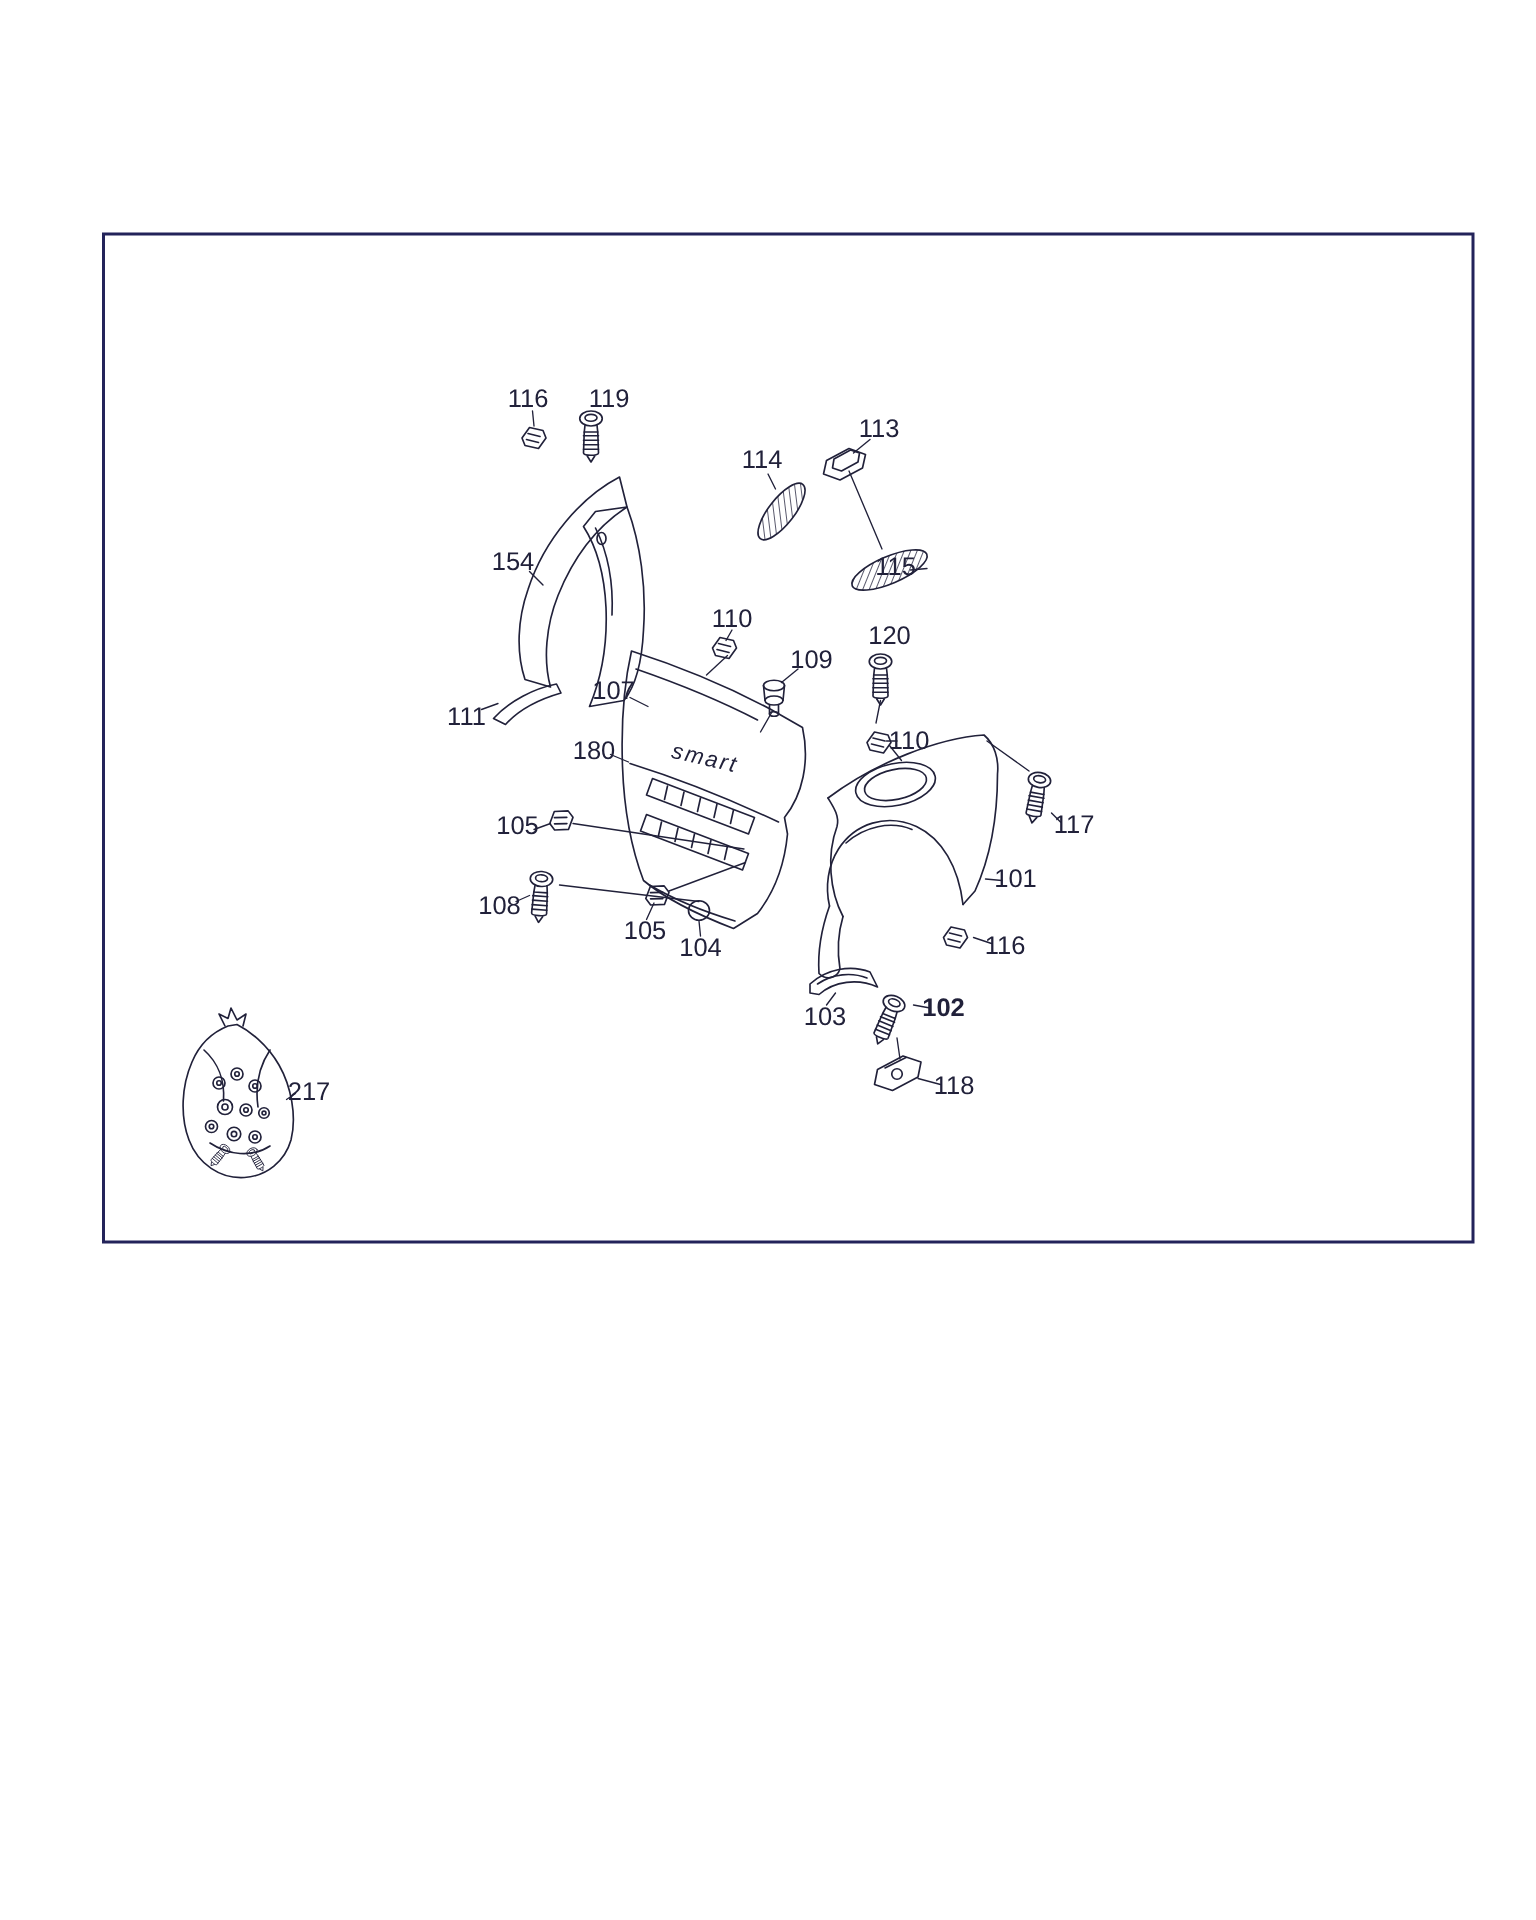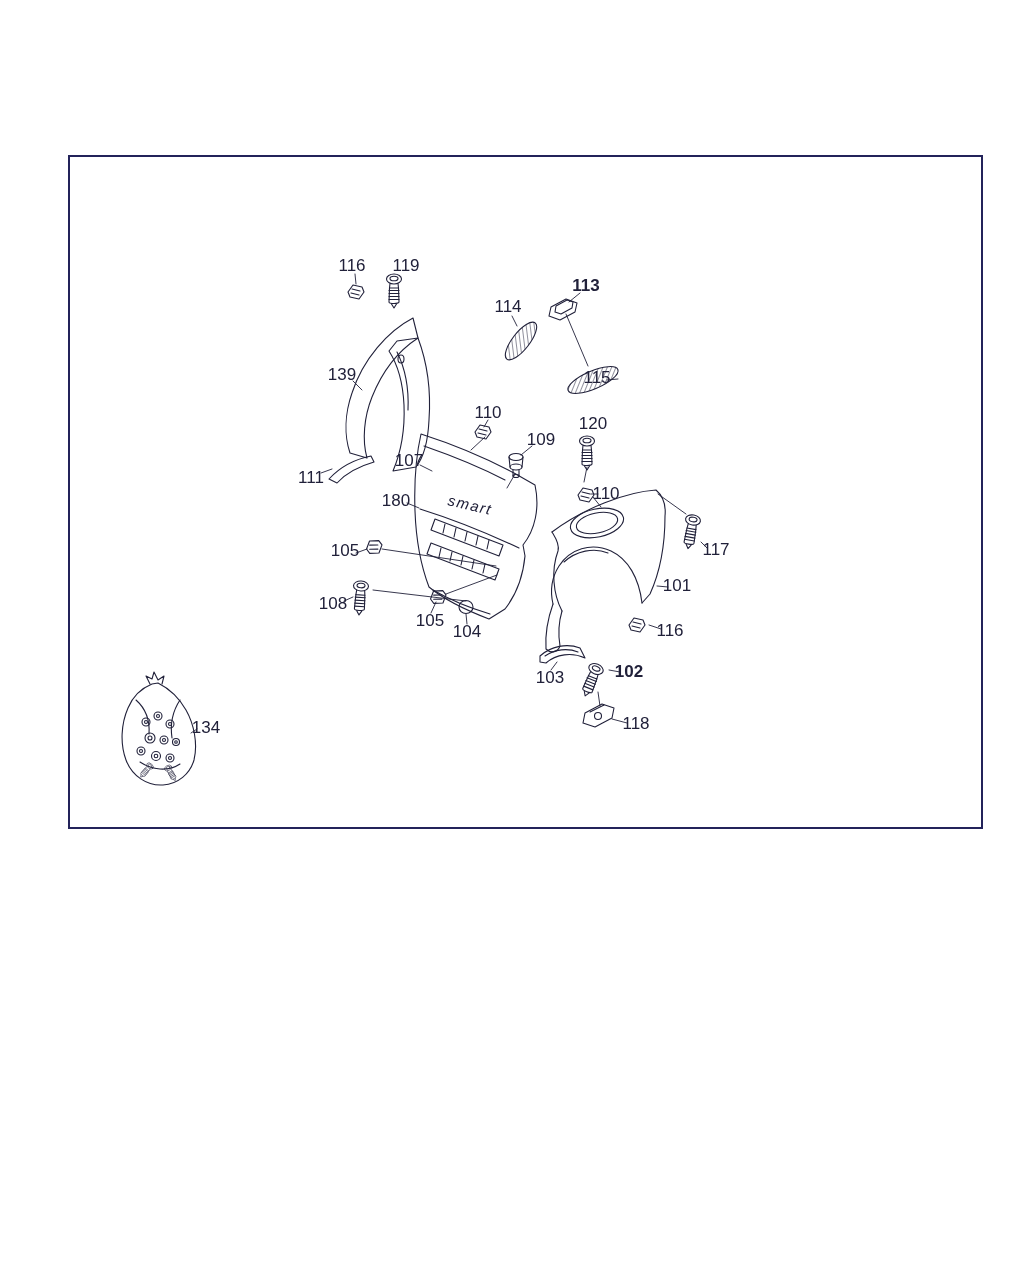--- a/index.html
+++ b/index.html
@@ -221,37 +221,37 @@
         <line x1="598" y1="692" x2="600" y2="706"></line>
         <line x1="627" y1="723" x2="612" y2="719"></line>
         <line x1="197" y1="729" x2="191" y2="733"></line>
       </g>
     </g>
   </svg>
 
   <div id="labels">
       <div class="part-label" style="left: 352px; top: 266px;">116</div>
       <div class="part-label" style="left: 406px; top: 266px;">119</div>
-      <div class="part-label" style="left: 586px; top: 286px; font-weight: bold;">113</div>
+      <div class="part-label" style="left: 586px; top: 286px;">113</div>
       <div class="part-label" style="left: 508px; top: 307px;">114</div>
-      <div class="part-label" style="left: 342px; top: 375px;">139</div>
+      <div class="part-label" style="left: 342px; top: 375px;">154</div>
       <div class="part-label" style="left: 597px; top: 378px;">115</div>
       <div class="part-label" style="left: 488px; top: 413px;">110</div>
       <div class="part-label" style="left: 593px; top: 424px; text-align: center;">120</div>
       <div class="part-label" style="left: 541px; top: 440px;">109</div>
       <div class="part-label" style="left: 409px; top: 461px;">107</div>
       <div class="part-label" style="left: 311px; top: 478px;">111</div>
       <div class="part-label" style="left: 606px; top: 494px;">110</div>
       <div class="part-label" style="left: 396px; top: 501px;">180</div>
       <div class="part-label" style="left: 345px; top: 551px;">105</div>
       <div class="part-label" style="left: 716px; top: 550px;">117</div>
       <div class="part-label" style="left: 677px; top: 586px;">101</div>
       <div class="part-label" style="left: 333px; top: 604px;">108</div>
       <div class="part-label" style="left: 430px; top: 621px;">105</div>
       <div class="part-label" style="left: 467px; top: 632px;">104</div>
       <div class="part-label" style="left: 670px; top: 631px;">116</div>
       <div class="part-label" style="left: 550px; top: 678px;">103</div>
       <div class="part-label" style="left: 629px; top: 672px; font-weight: bold;">102</div>
       <div class="part-label" style="left: 636px; top: 724px;">118</div>
-      <div class="part-label" style="left: 206px; top: 728px;">134</div>
+      <div class="part-label" style="left: 206px; top: 728px;">217</div>
     </div>
 
 </div>
 
 </body></html>

